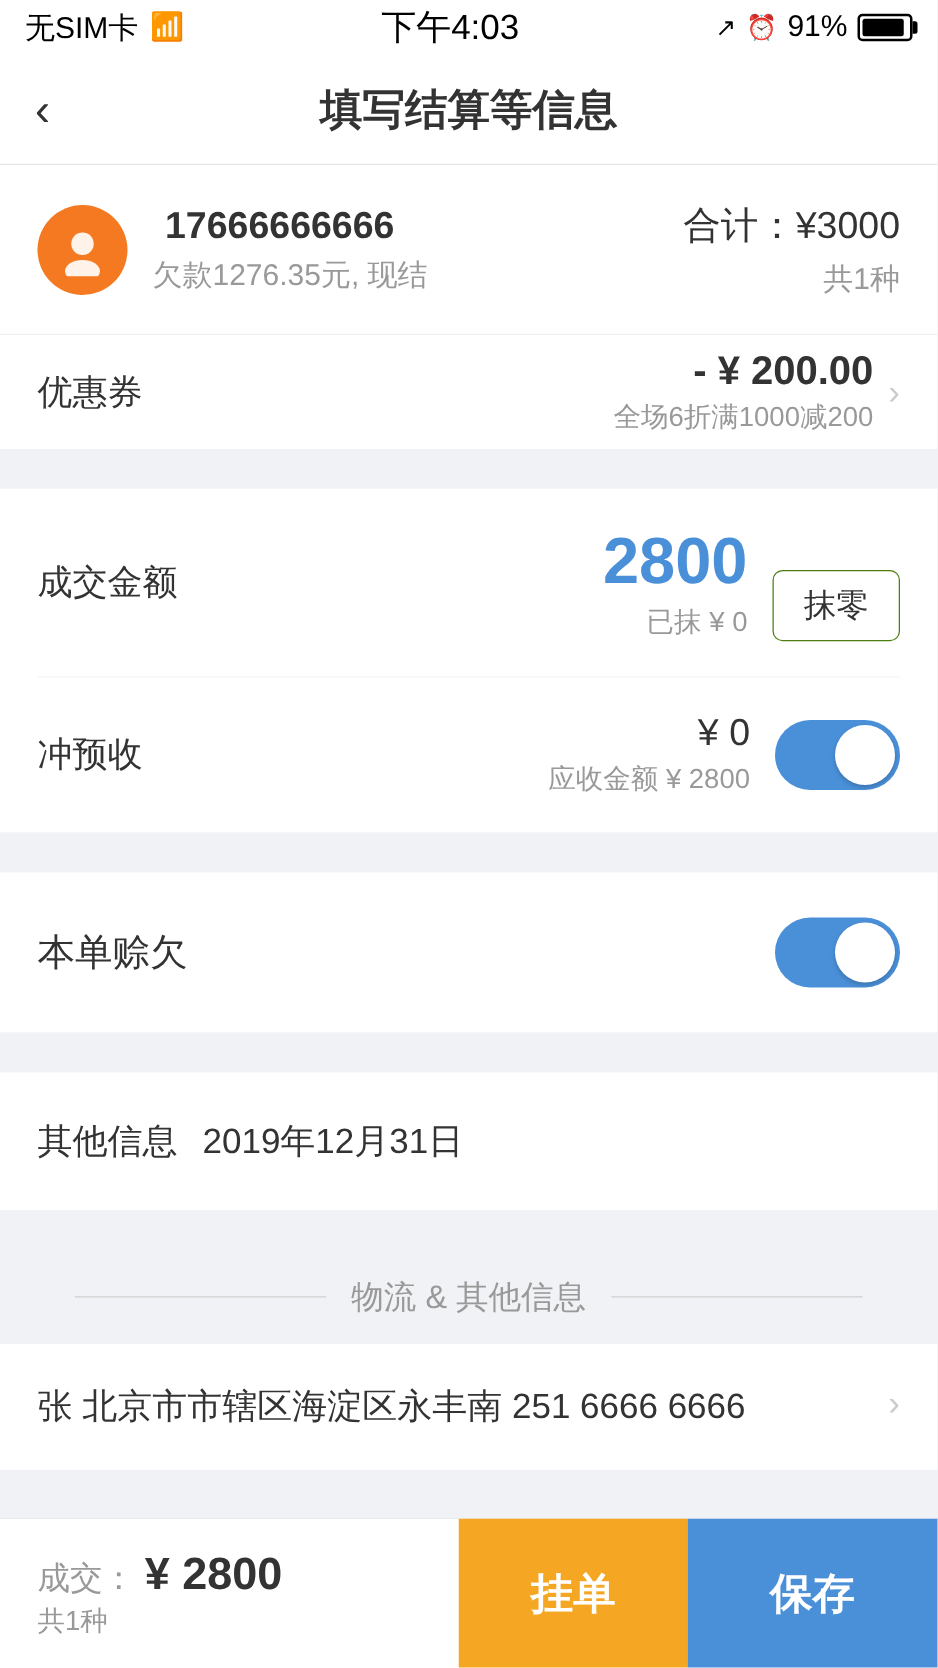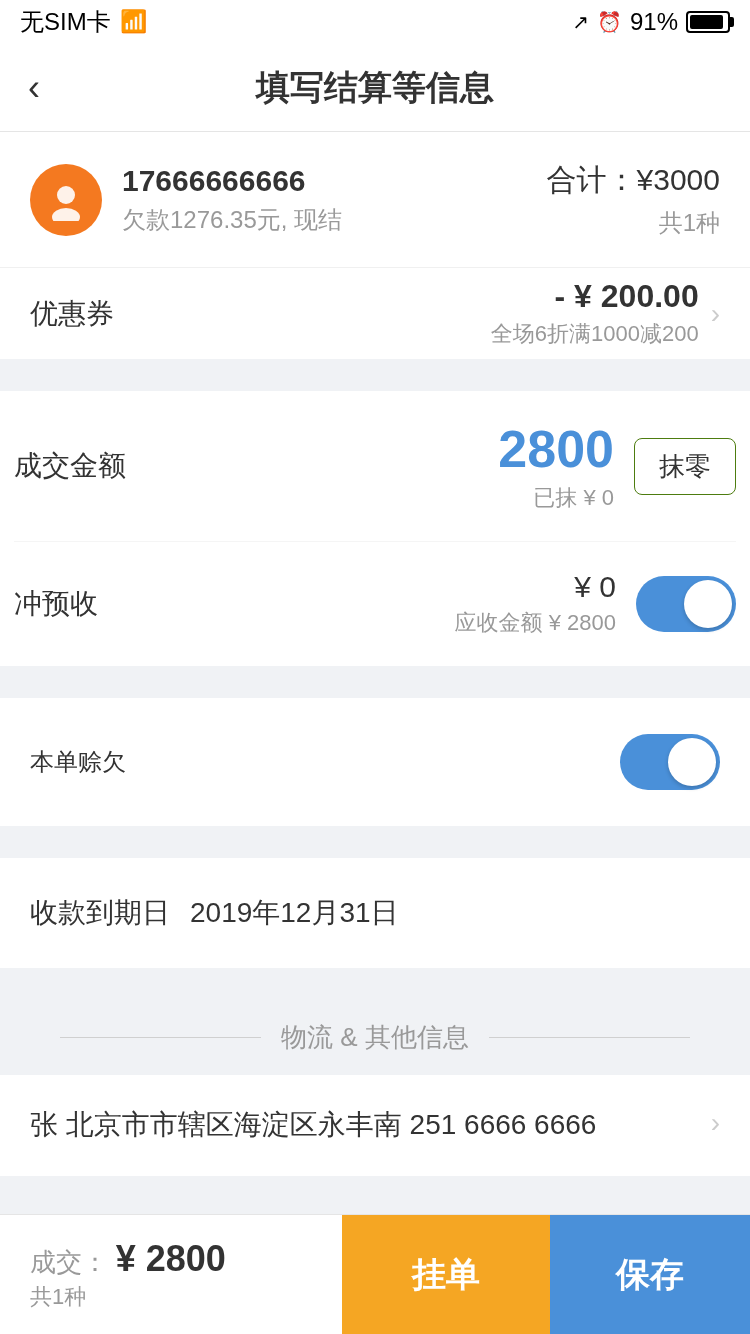--- a/index.html
+++ b/index.html
@@ -114,21 +114,21 @@
       height: 72px;
       background: #f47920;
       border-radius: 50%;
       display: flex;
       align-items: center;
       justify-content: center;
       flex-shrink: 0;
     }
     .avatar svg { width: 42px; height: 42px; }
     .customer-info { display: flex; flex-direction: column; gap: 6px; }
-    .customer-phone { font-size: 30px; font-weight: 600; color: #333; }
+    .customer-phone { font-size: 30px; font-weight: 600; color: #333; margin-left: 10px; }
     .customer-debt { font-size: 24px; color: #999; }
     .customer-total { text-align: right; }
     .total-amount { font-size: 30px; color: #333; font-weight: 500; }
     .total-count { font-size: 24px; color: #999; margin-top: 6px; }
 
     
     .coupon-row {
       display: flex;
       align-items: center;
       justify-content: space-between;
@@ -149,34 +149,34 @@
 
     
     .divider-gray {
       height: 16px;
       background: #f0f2f5;
     }
 
     
     .deal-section {
       background: #fff;
-      padding: 0 14px;
+      padding: 0 30px;
     }
     .deal-row {
       display: flex;
       align-items: center;
       justify-content: space-between;
       padding: 28px 0;
       border-bottom: 1px solid #f5f5f5;
     }
     .deal-row:last-child { border-bottom: none; }
     .deal-label { font-size: 28px; color: #333; }
     .deal-right {
       display: flex;
-      align-items: center;
+      align-items: flex-end;
       gap: 20px;
     }
     .deal-amount-block { text-align: right; }
     .deal-amount-value {
       font-size: 52px;
       font-weight: 700;
       color: #4a90d9;
     }
     .deal-amount-sub { font-size: 22px; color: #999; margin-top: 4px; }
     .round-btn {
@@ -225,21 +225,21 @@
       background: #fff;
       padding: 0 30px;
       margin-top: 16px;
     }
     .debt-row {
       display: flex;
       align-items: center;
       justify-content: space-between;
       padding: 36px 0;
     }
-    .debt-label { font-size: 24px; color: #333; }
+    .debt-label { font-size: 30px; color: #333; }
 
     
     .duedate-section {
       background: #fff;
       padding: 0 30px;
       margin-top: 16px;
     }
     .duedate-row {
       display: flex;
       align-items: center;
@@ -314,21 +314,21 @@
       padding: 0 30px;
     }
     .bottom-deal { font-size: 26px; color: #999; }
     .bottom-amount { font-size: 36px; font-weight: 700; color: #333; }
     .bottom-count { font-size: 22px; color: #999; margin-top: 2px; }
     .bottom-btn-wrap {
       display: flex;
       height: 100%;
     }
     .btn-pending {
-      width: 208px;
+      width: 183px;
       height: 100%;
       background: #f5a623;
       color: #fff;
       font-size: 34px;
       font-weight: 600;
       display: flex;
       align-items: center;
       justify-content: center;
       cursor: pointer;
     }
@@ -346,20 +346,21 @@
     }
   </style>
 </head>
 <body>
 
 <div class="status-bar">
   <div class="status-left">
     <span>无SIM卡</span>
     <span class="wifi-icon">📶</span>
   </div>
+  <div style="font-size:28px;font-weight:500;">下午4:03</div>
   <div class="status-right">
     <span style="font-size:20px;">↗</span>
     <span style="font-size:20px;">⏰</span>
     <span>91%</span>
     <div class="battery-bar">
       <div class="battery-fill"></div>
     </div>
   </div>
 </div>
 
@@ -439,21 +440,21 @@
     <div class="toggle-wrap">
       <div class="toggle-circle"></div>
     </div>
   </div>
 </div>
 
 <div class="divider-gray"></div>
 
 <div class="duedate-section">
   <div class="duedate-row">
-    <div class="duedate-label">收款到期日</div>
+    <div class="duedate-label">其他信息</div>
     <div class="duedate-value">2019年12月31日</div>
   </div>
 </div>
 
 <div class="divider-gray"></div>
 
 <div class="logistics-divider">
   <div class="logistics-line"></div>
   <div class="logistics-text">物流 &amp; 其他信息</div>
 </div>

